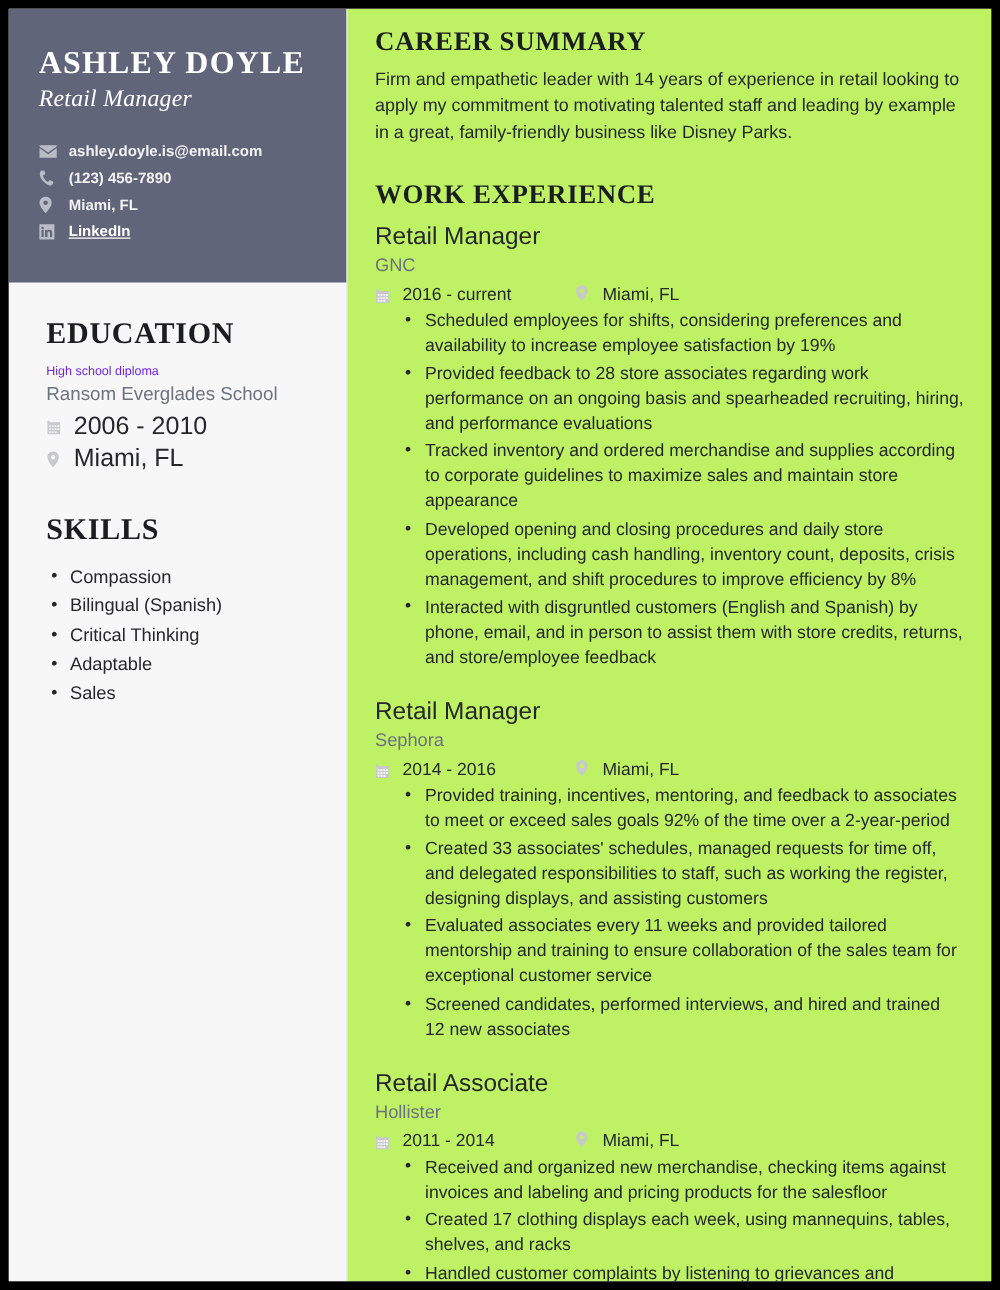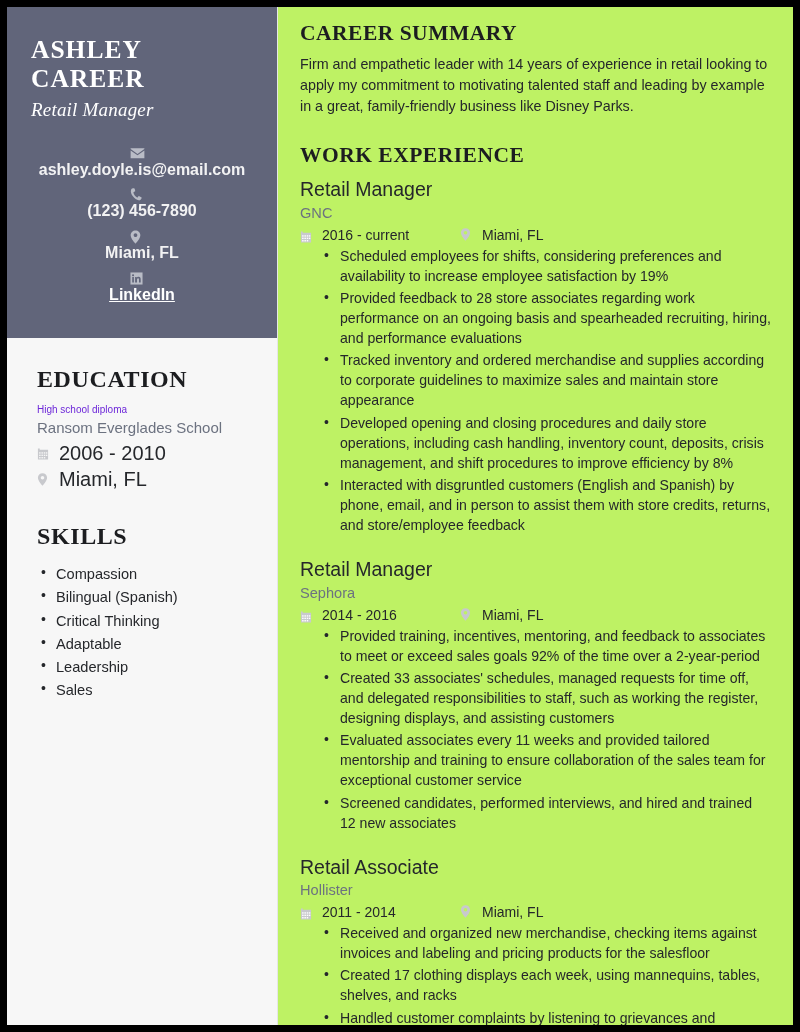--- a/index.html
+++ b/index.html
@@ -59,26 +59,25 @@
   }
 
   .contact-list {
     margin-top: 24px;
     list-style: none;
   }
 
   .contact-item {
     display: flex;
     align-items: center;
-    font-size: 16px;
+    font-size: 12px;
     color: #f2f2f3;
     line-height: 1.05;
     margin-bottom: 8px;
     font-weight: 600;
-    flex-direction: column;
   }
 
   .contact-ico {
     width: 17px;
     flex: 0 0 17px;
     margin-right: 7px;
     display: inline-flex;
     align-items: center;
     justify-content: flex-start;
   }
@@ -231,21 +230,21 @@
   }
 </style>
 </head>
 <body>
 
 <div class="page">
 
   <aside class="sidebar">
 
     <div class="sidebar-header">
-      <div class="name">ASHLEY CAREER</div>
+      <div class="name">ASHLEY DOYLE</div>
       <div class="job-subtitle">Retail Manager</div>
 
       <ul class="contact-list">
 
         <li class="contact-item">
           <span class="contact-ico">
             <svg width="15" height="11" viewBox="0 0 16 12">
                 <path d="M0.5 1.2 L8 6.6 L15.5 1.2 L15.5 0.3 L0.5 0.3 Z M0.5 2.6 L0.5 11.2 L15.5 11.2 L15.5 2.6 L8 8 Z"></path>
               </svg>
           </span>
@@ -318,21 +317,20 @@
         </div>
       </section>
 
       <section class="side-section">
         <h2 class="side-heading">SKILLS</h2>
         <ul class="skill-list">
           <li class="skill-item">Compassion</li>
           <li class="skill-item">Bilingual (Spanish)</li>
           <li class="skill-item">Critical Thinking</li>
           <li class="skill-item">Adaptable</li>
-          <li class="skill-item">Leadership</li>
           <li class="skill-item">Sales</li>
         </ul>
       </section>
 
     </div>
   </aside>
 
   <main class="main">
 
     <section>

